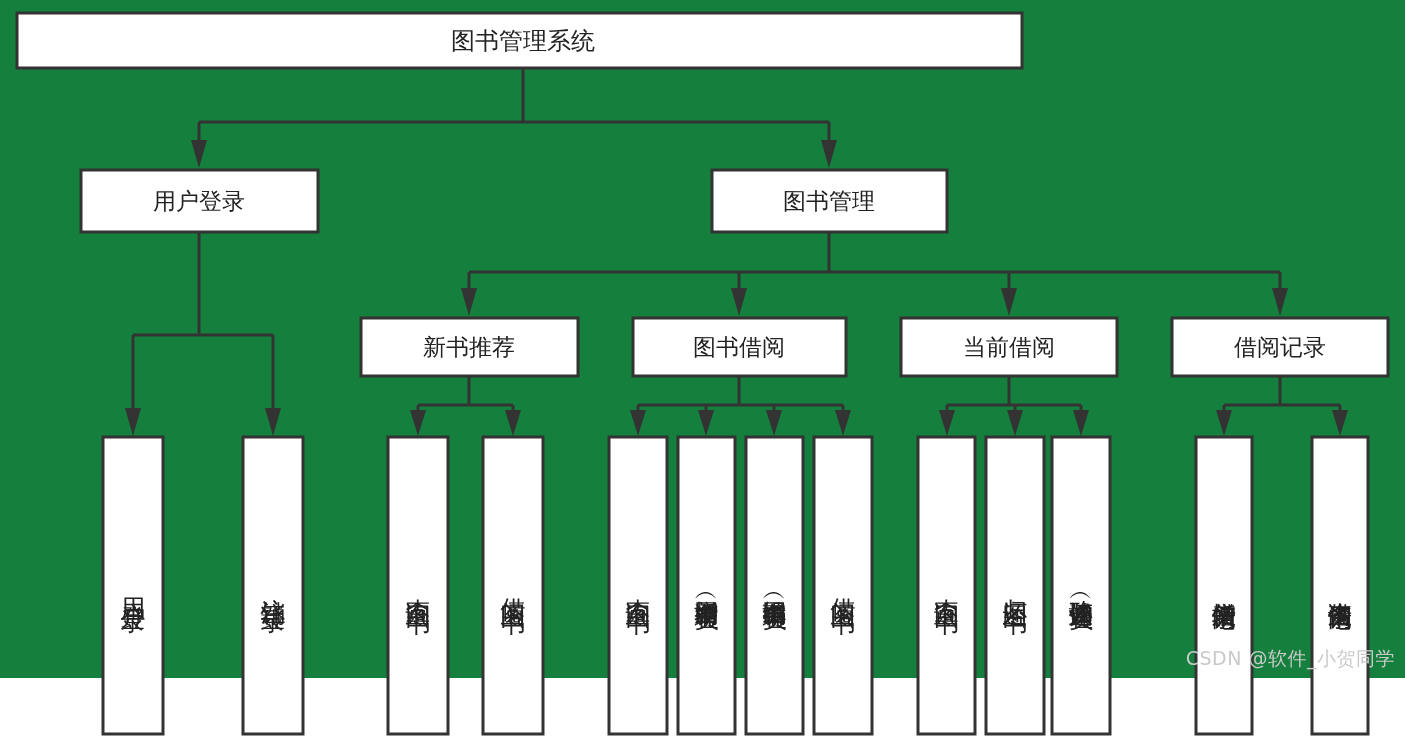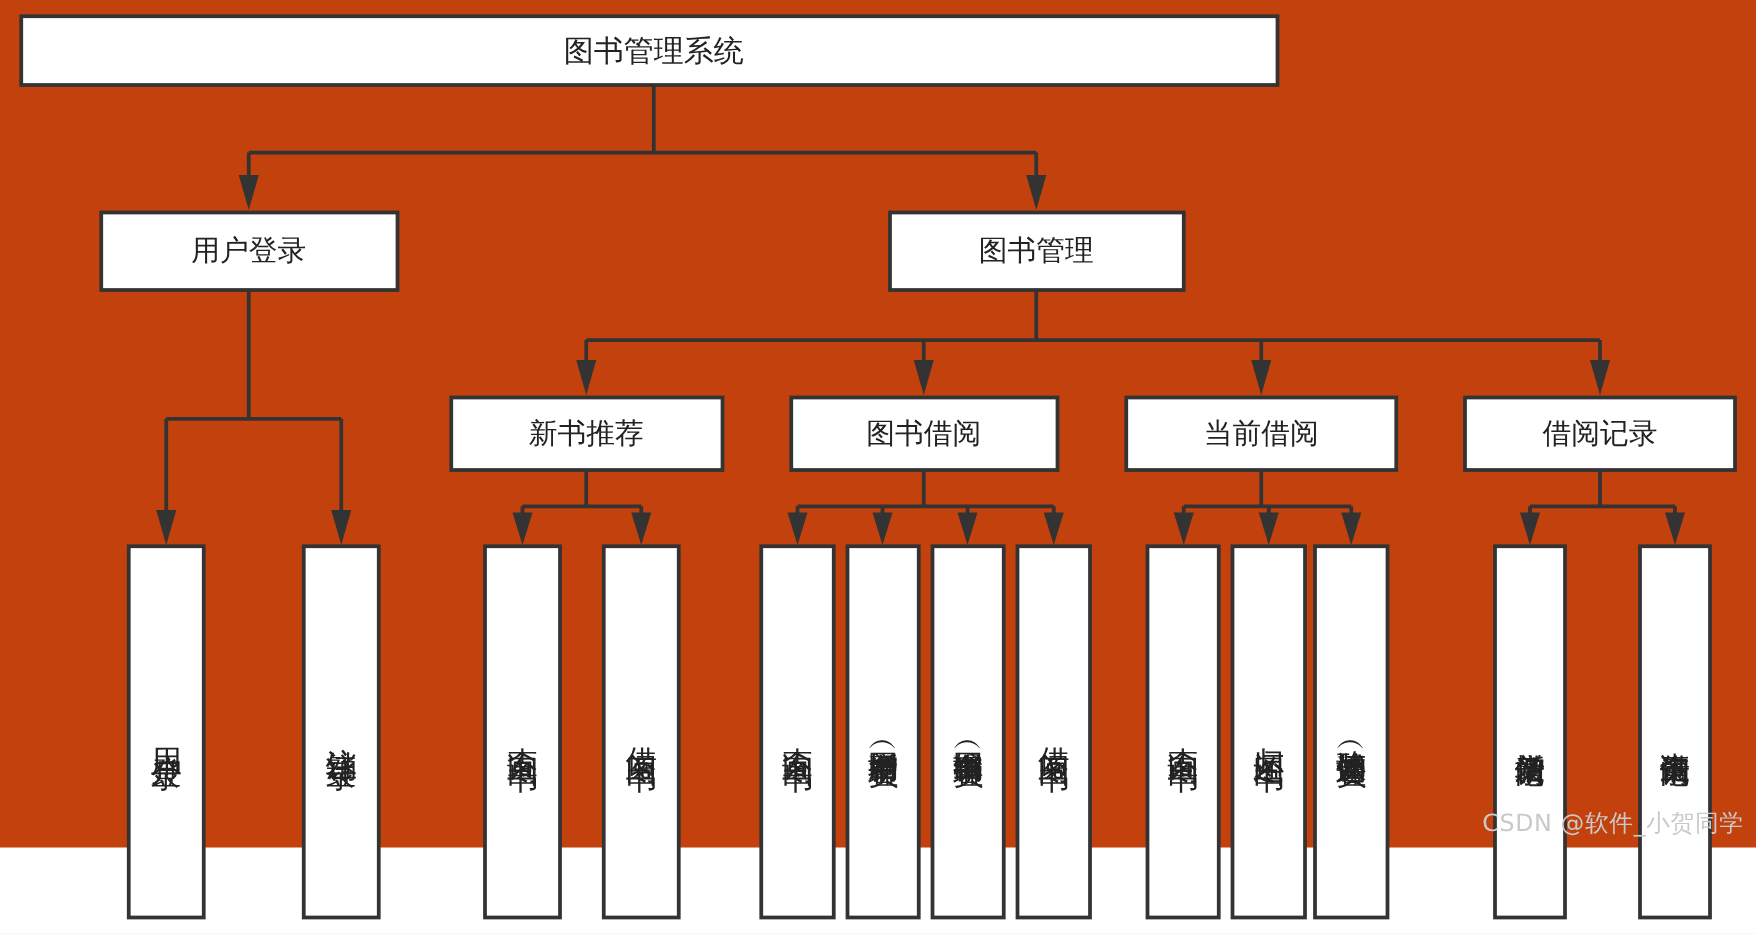--- a/index.html
+++ b/index.html
@@ -10,21 +10,21 @@
   body {
     width: 1405px;
     height: 747px;
     overflow: hidden;
     font-family: "DejaVu Sans", "Liberation Sans", sans-serif;
   }
   #diagram-root {
     position: relative;
     width: 1405px;
     height: 678px;
-    background: #c2410c;
+    background: #15803d;
   }
   svg#flow {
     position: absolute;
     left: 0;
     top: 0;
     width: 1405px;
     height: 747px;
   }
   .node-box {
     fill: #ffffff;

